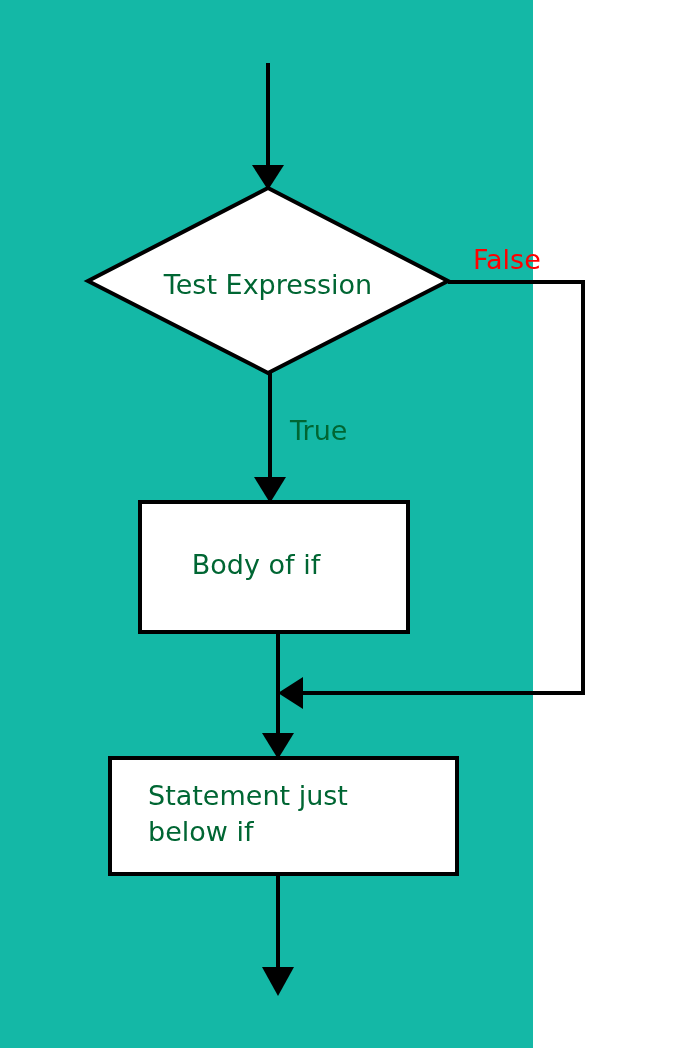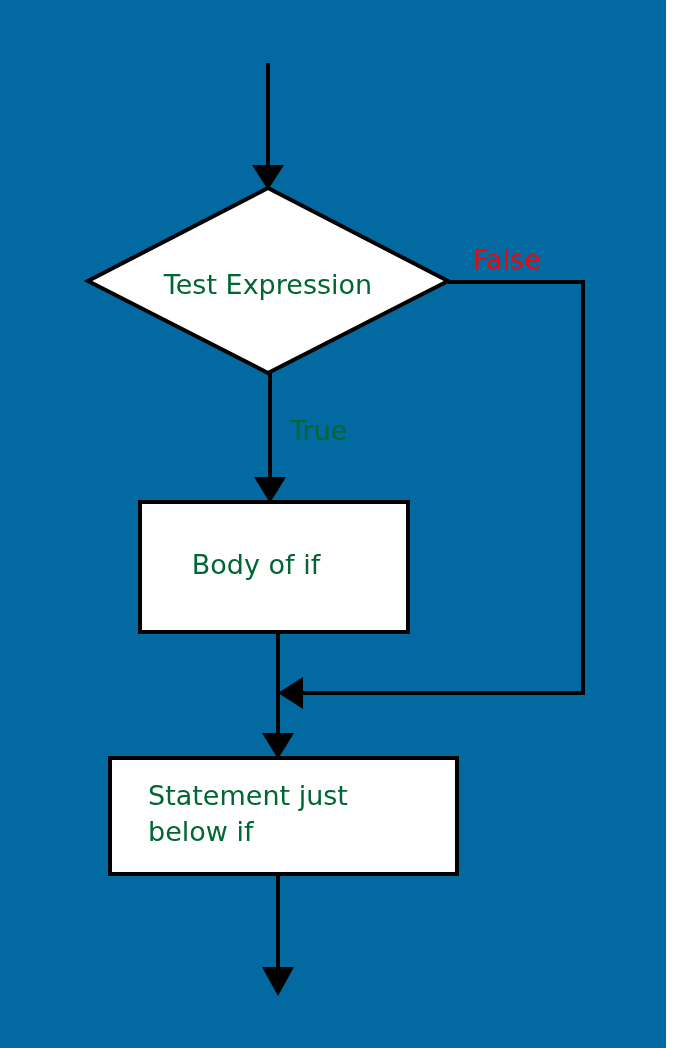--- a/index.html
+++ b/index.html
@@ -8,23 +8,23 @@
     background: #ffffff;
   }
   body {
     width: 673px;
     height: 1048px;
     font-family: "DejaVu Sans", sans-serif;
     overflow: hidden;
   }
   #flowchart-root {
     position: relative;
-    width: 666px;
+    width: 533px;
     height: 1048px;
-    background: #0369a1;
+    background: #14b8a6;
   }
   svg#flow-svg {
     display: block;
     width: 673px;
     height: 1048px;
   }
   .shape-outline {
     fill: #ffffff;
     stroke: #000000;
     stroke-width: 4;

